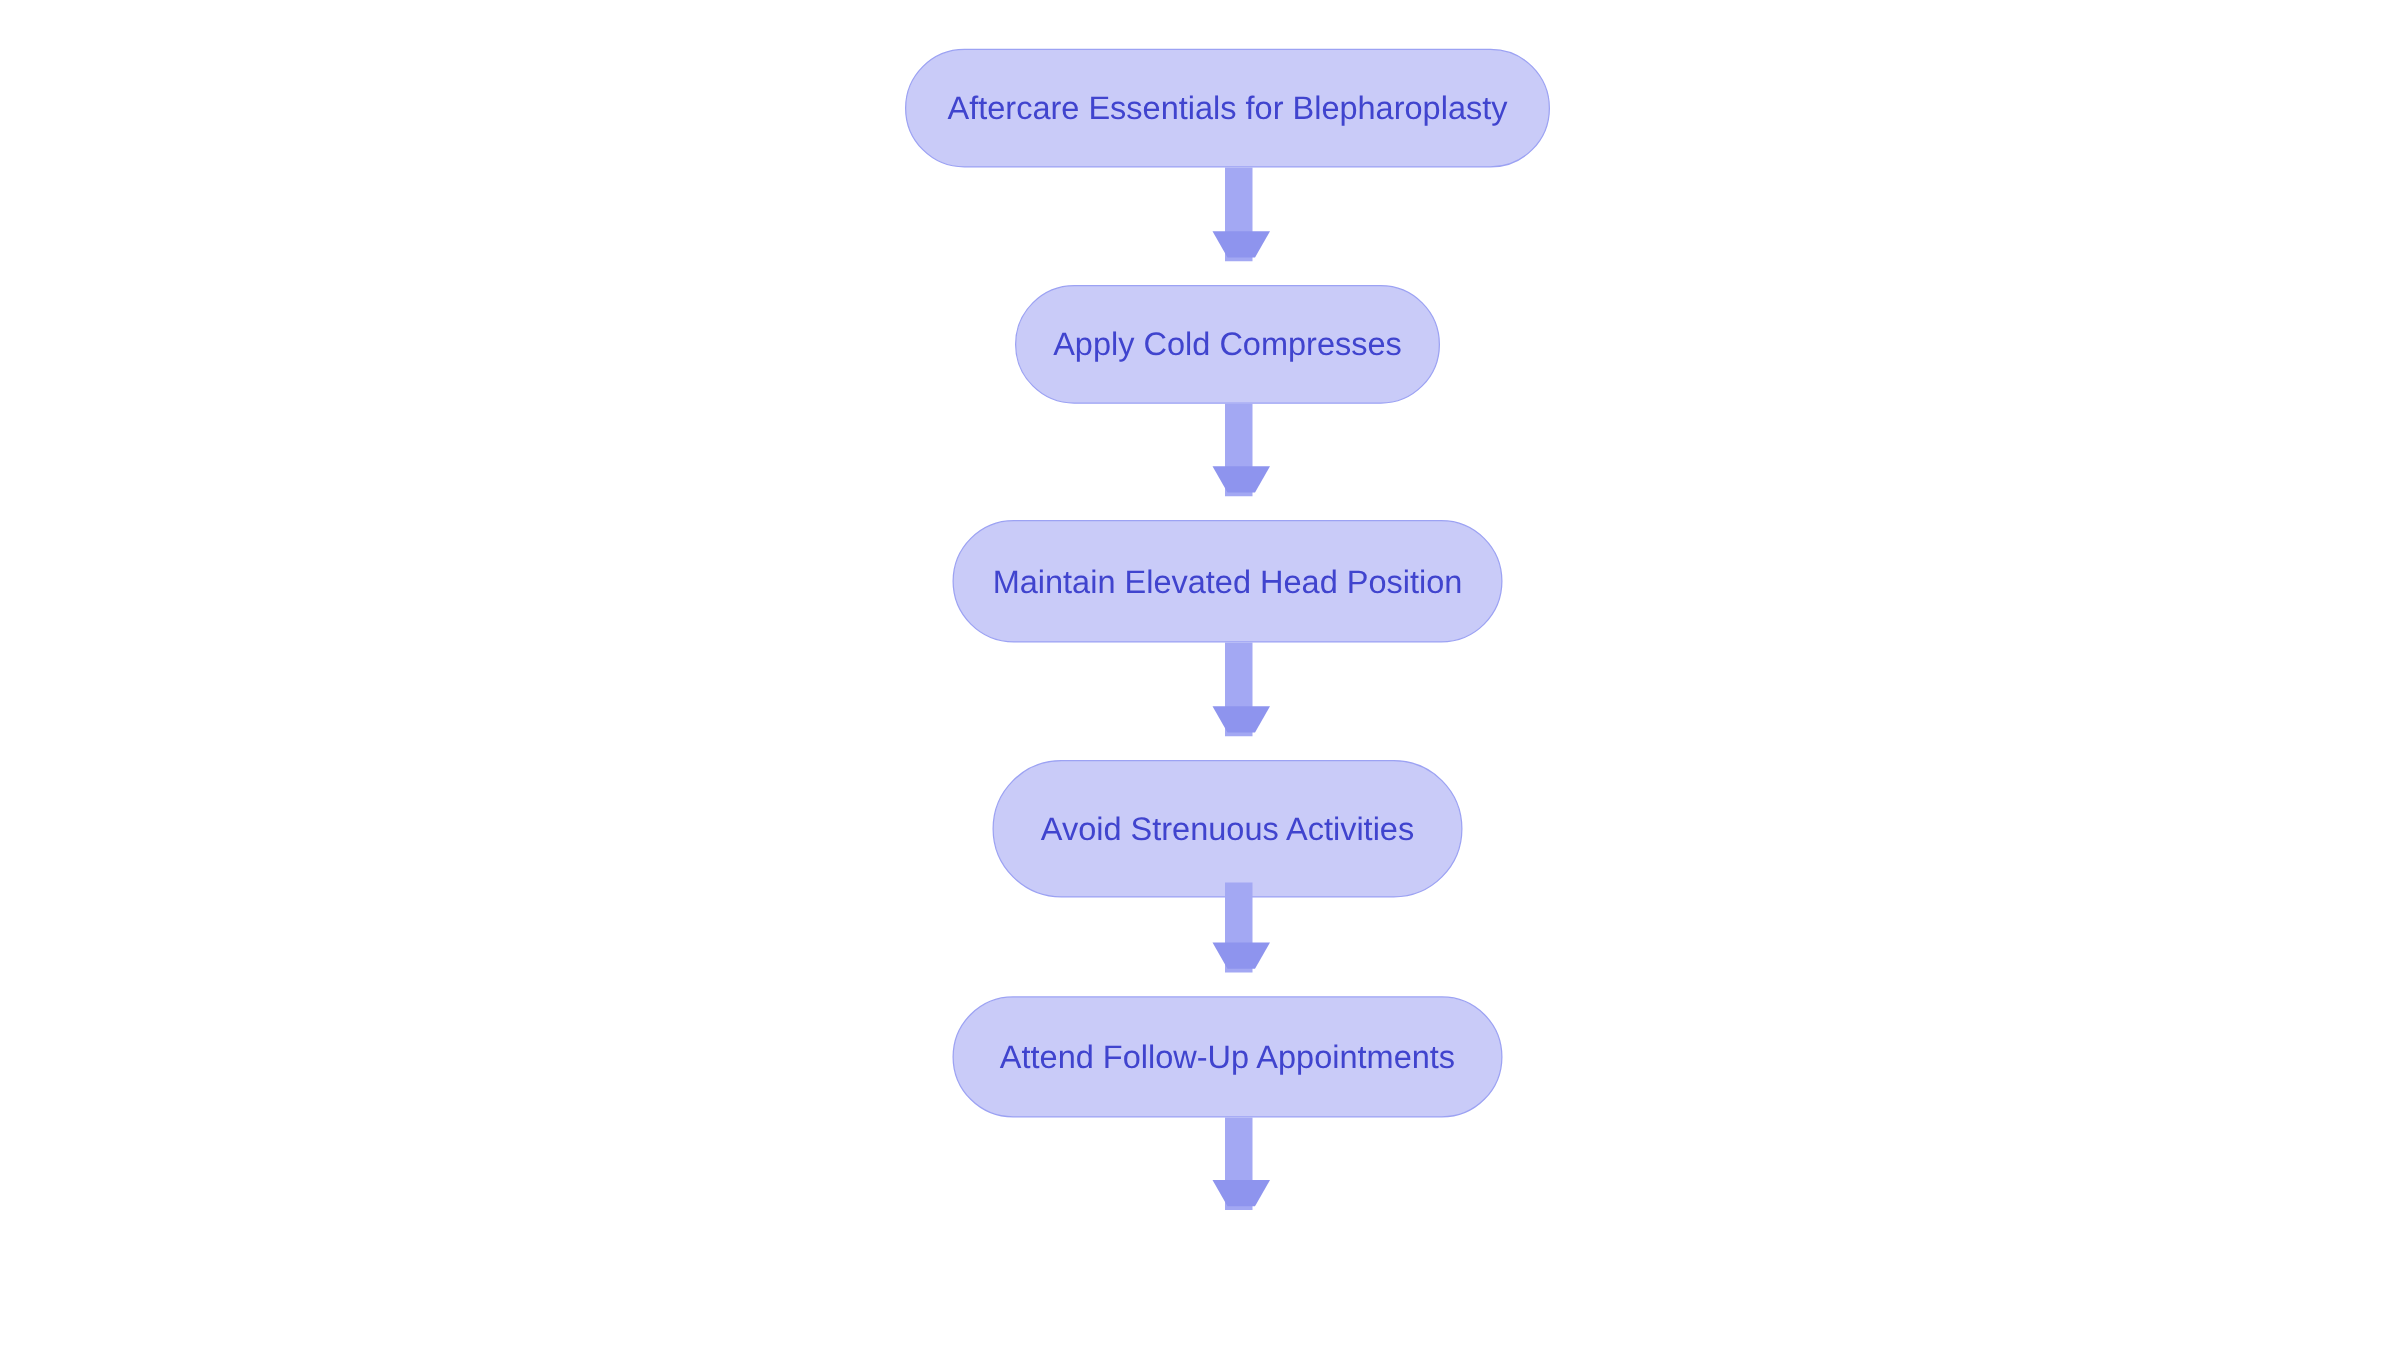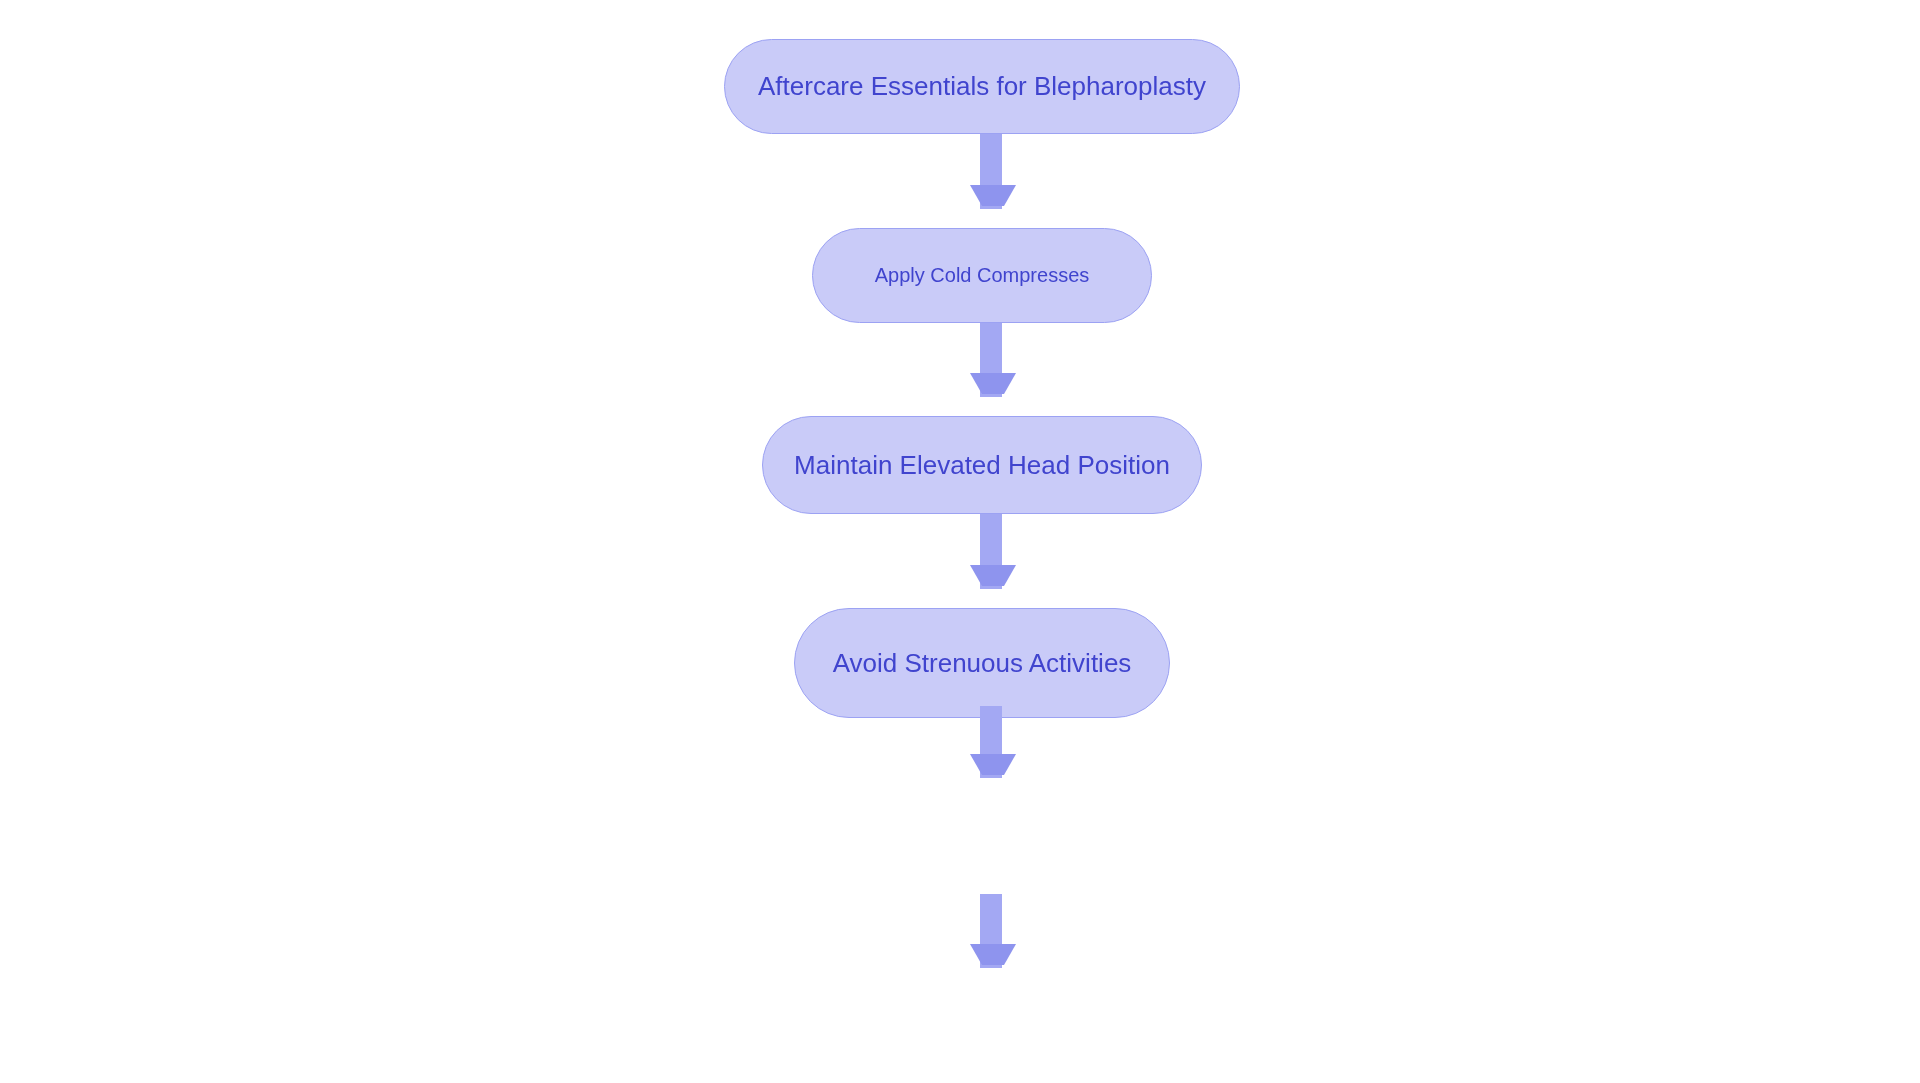--- a/index.html
+++ b/index.html
@@ -60,27 +60,30 @@
   }
 </style>
 </head>
 <body>
 
 <div class="canvas" id="canvas">
     <div class="node" style="left: 702px; top: 17px; width: 516px; height: 95px; border-radius: 60px;">
       <span class="node-label" style="font-size: 26px;">Aftercare Essentials for Blepharoplasty</span>
     </div>
     <div class="node" style="left: 790px; top: 206px; width: 340px; height: 95px; border-radius: 60px;">
-      <span class="node-label" style="font-size: 20px;">Apply Cold Compresses</span>
+      <span class="node-label" style="font-size: 26px;">Apply Cold Compresses</span>
     </div>
     <div class="node" style="left: 740px; top: 394px; width: 440px; height: 98px; border-radius: 60px;">
       <span class="node-label" style="font-size: 26px;">Maintain Elevated Head Position</span>
     </div>
     <div class="node" style="left: 772px; top: 586px; width: 376px; height: 110px; border-radius: 60px;">
       <span class="node-label" style="font-size: 26px;">Avoid Strenuous Activities</span>
+    </div>
+    <div class="node" style="left: 740px; top: 775px; width: 440px; height: 97px; border-radius: 60px;">
+      <span class="node-label" style="font-size: 26px;">Attend Follow-Up Appointments</span>
     </div>
     <div class="edge" style="left: 960px; top: 112px; height: 94px;">
       <div class="edge-line"></div>
       <div class="edge-head"></div>
     </div>
     <div class="edge" style="left: 960px; top: 301px; height: 93px;">
       <div class="edge-line"></div>
       <div class="edge-head"></div>
     </div>
     <div class="edge" style="left: 960px; top: 492px; height: 94px;">

